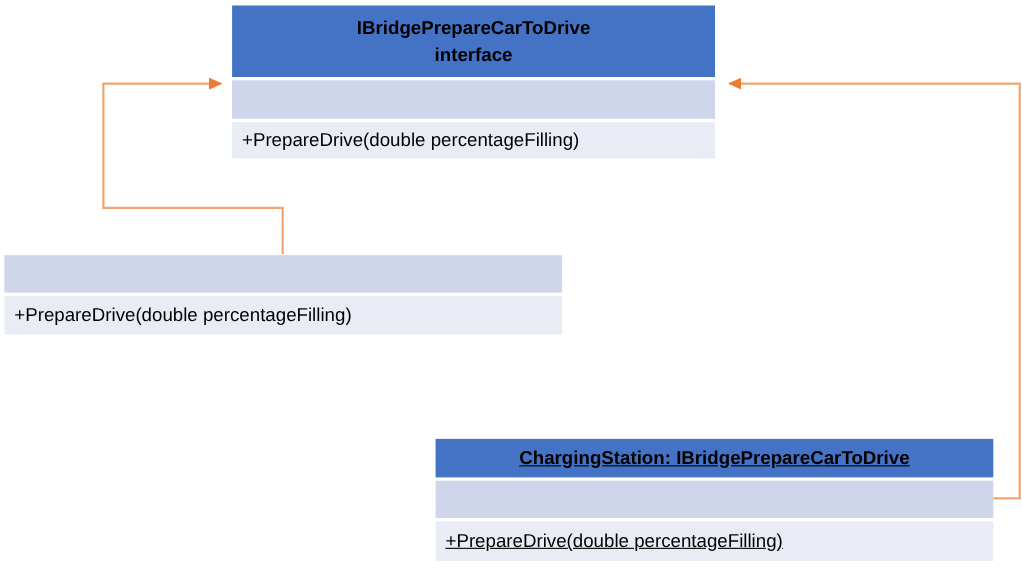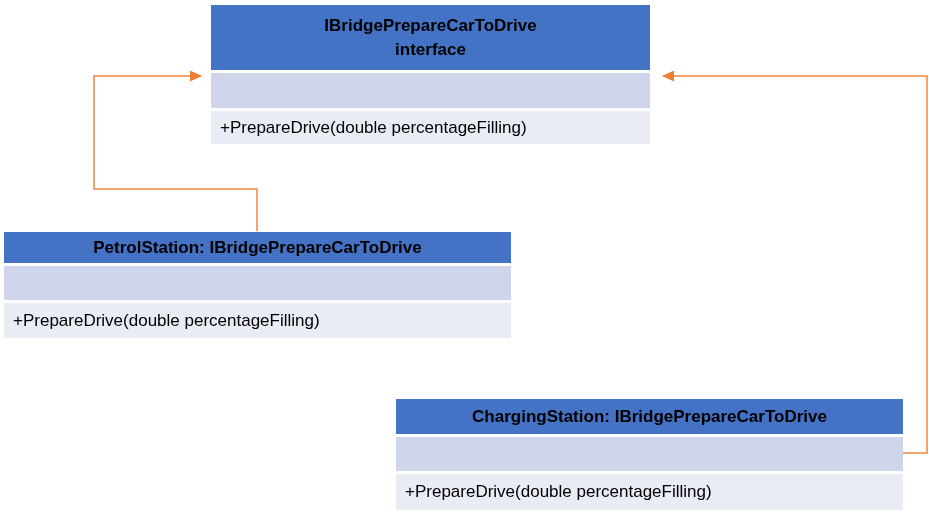--- a/index.html
+++ b/index.html
@@ -51,21 +51,21 @@
   .box-interface { left: 211px; top: 5px; width: 439px; }
   .box-interface .uml-header { height: 65px; }
   .box-interface .uml-attrs { height: 35px; }
   .box-interface .uml-methods { height: 33px; }
   
   .box-petrol { left: 4px; top: 232px; width: 507px; }
   .box-petrol .uml-header { height: 31px; }
   .box-petrol .uml-attrs { height: 34px; }
   .box-petrol .uml-methods { height: 35px; }
   
-  .box-charging { left: 396px; top: 399px; width: 507px; }
+  .box-charging { left: 396px; top: 399px; width: 507px; text-decoration: underline; }
   .box-charging .uml-header { height: 35px; }
   .box-charging .uml-attrs { height: 34px; }
   .box-charging .uml-methods { height: 36px; }
   
   .connector-layer {
     position: absolute;
     left: 0; top: 0;
     width: 929px;
     height: 523px;
     pointer-events: none;
@@ -99,23 +99,20 @@
       <div>IBridgePrepareCarToDrive</div>
       <div class="stereotype">interface</div>
     </div>
     <div class="uml-attrs"></div>
     <div class="uml-methods">
       <span>+PrepareDrive(double percentageFilling)</span>
     </div>
   </div>
 
   <div class="uml-box box-petrol">
-    <div class="uml-header">
-      <div>PetrolStation: IBridgePrepareCarToDrive</div>
-    </div>
     <div class="uml-attrs"></div>
     <div class="uml-methods">
       <span>+PrepareDrive(double percentageFilling)</span>
     </div>
   </div>
 
   <div class="uml-box box-charging">
     <div class="uml-header">
       <div>ChargingStation: IBridgePrepareCarToDrive</div>
     </div>

